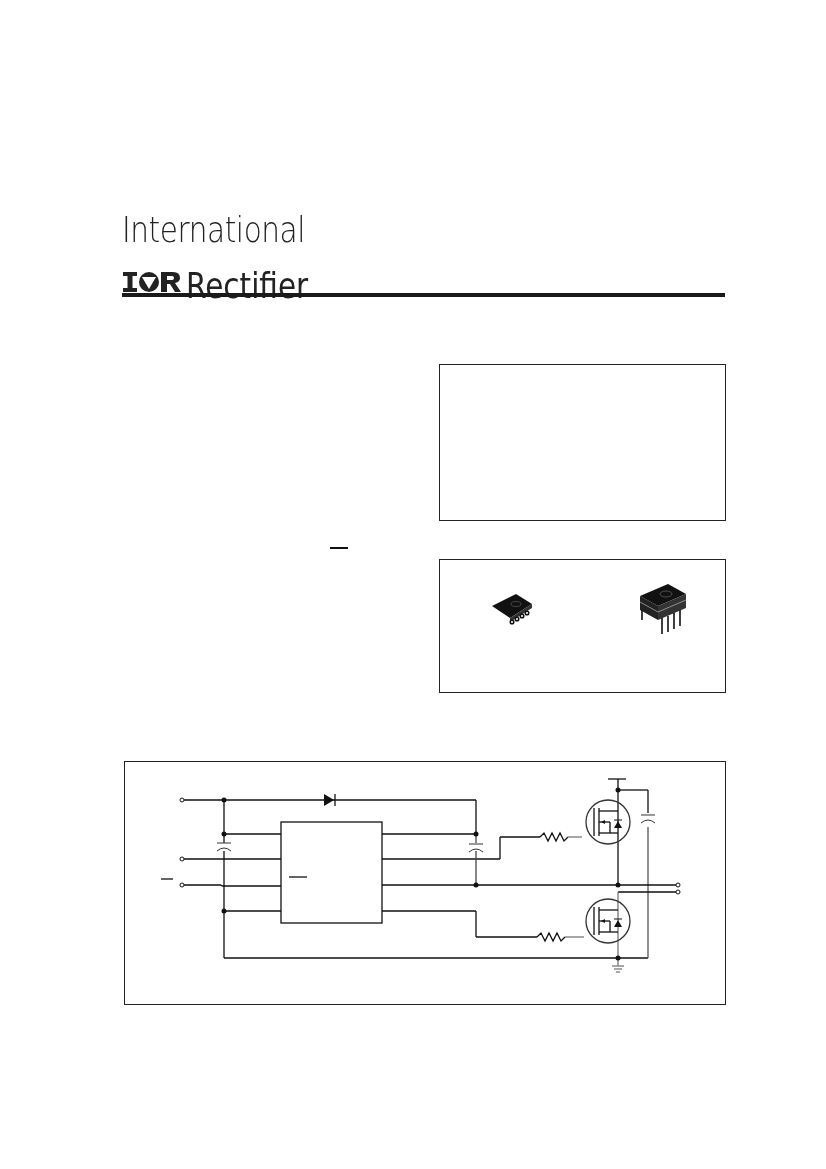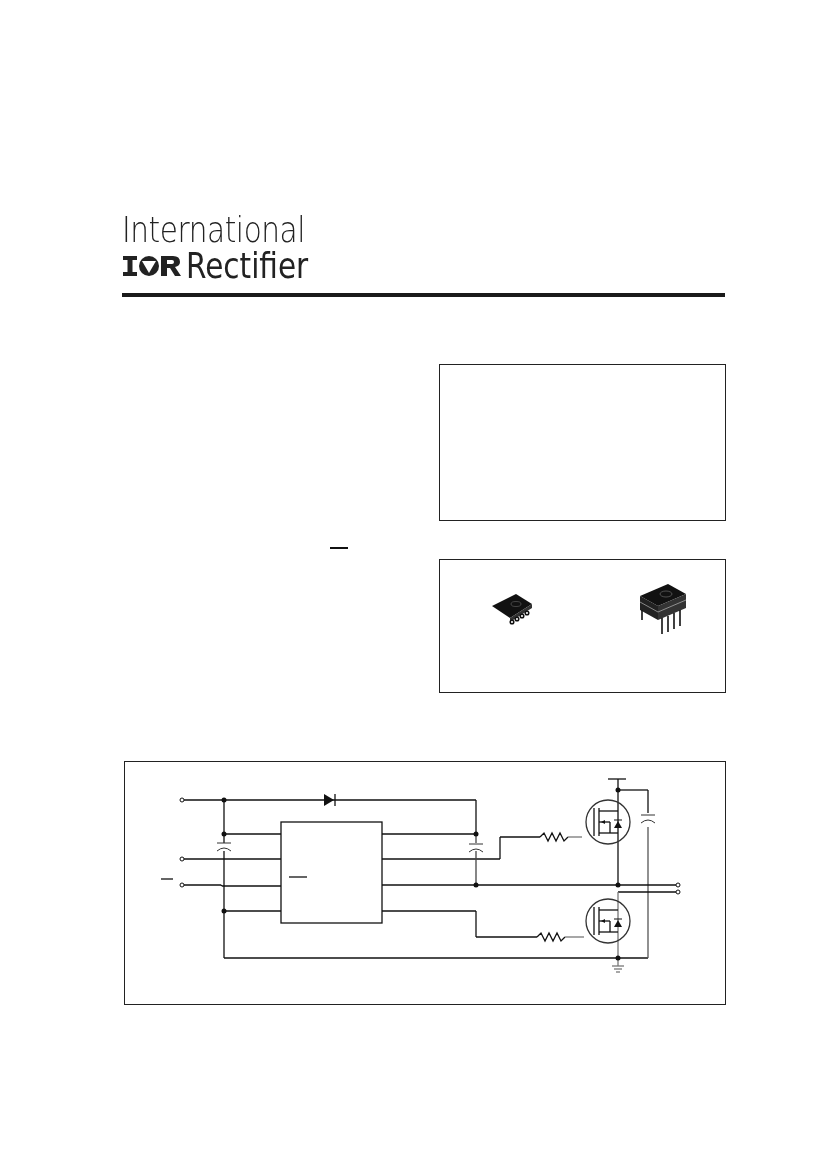--- a/index.html
+++ b/index.html
@@ -1,21 +1,21 @@
 <!DOCTYPE html>
 <html><head>
   <meta charset="utf-8">
   <style>
     html, body { margin: 0; padding: 0; background: #ffffff; }
     body { width: 826px; height: 1169px; position: relative; overflow: hidden;
            font-family: "Liberation Sans", sans-serif; color: #111; }
     .logo-line1 { position: absolute; left: 122px; top: 212px; font-size: 36px;
                   font-weight: 300; letter-spacing: -0.5px; color: #222; line-height: 1;
                   font-family: "DejaVu Sans", sans-serif; transform: scaleX(0.82); transform-origin: left top; }
-    .logo-line2 { position: absolute; left: 122px; top: 248px; height: 36px; display: flex; align-items: center; }
+    .logo-line2 { position: absolute; left: 122px; top: 268px; height: 36px; display: flex; align-items: flex-start; }
     .logo-mark { width: 60px; height: 28px; margin-right: 4px; }
     .logo-word { font-size: 36px; color: #222; line-height: 1; font-family: "DejaVu Sans", sans-serif;
                  transform: scaleX(0.82); transform-origin: left bottom; display:inline-block; }
     .header-rule { position: absolute; left: 122px; top: 293px; width: 603px; height: 4px; background: #1a1a1a; }
     .box { position: absolute; border: 1.5px solid #222; background: #fff; box-sizing: border-box; }
     .summary-box { left: 439px; top: 364px; width: 287px; height: 157px; }
     .package-box { left: 439px; top: 559px; width: 287px; height: 134px; }
     .overbar { position: absolute; left: 330px; top: 547px; width: 18px; height: 1.5px; background: #111; }
     .diagram-box { left: 124px; top: 761px; width: 602px; height: 244px; }
     .pkg { position: absolute; }

